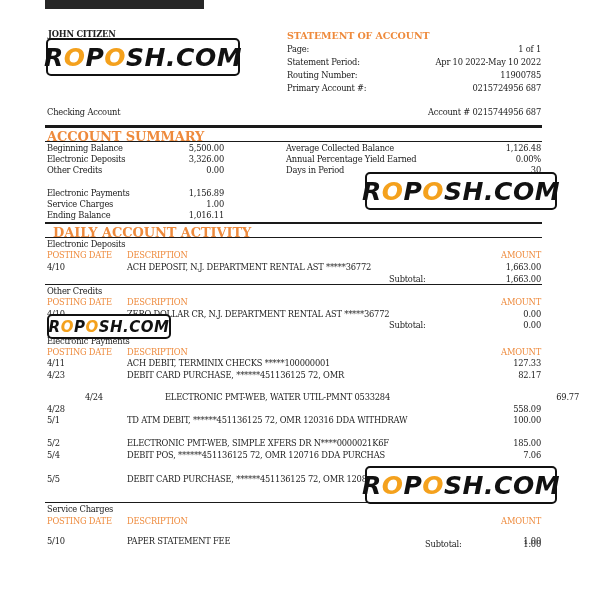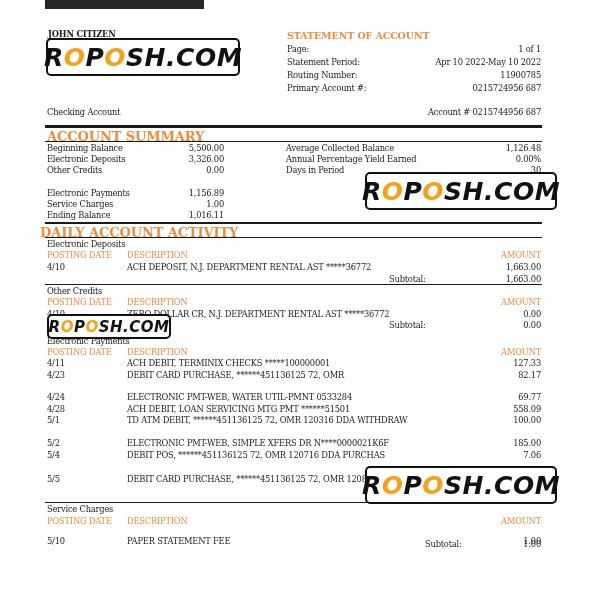--- a/index.html
+++ b/index.html
@@ -95,21 +95,21 @@
       <span class="val t">0.00%</span>
     </div>
   <div class="sumrow" style="top:22px;width:255px;">
       <span class="lbl t">Days in Period</span>
       <span class="val t">30</span>
     </div>
 </div>
 
 <div class="rule" style="top:222px;height:2px;"></div>
 
-<div class="abs orange hdr" style="left:40px;top:225px;">DAILY ACCOUNT ACTIVITY</div>
+<div class="abs orange hdr" style="left:53px;top:225px;">DAILY ACCOUNT ACTIVITY</div>
 <div class="rule" style="top:237px;height:1px;"></div>
 
 <div class="abs t" style="left:47px;top:239px;">Electronic Deposits</div>
 <div class="row t orange" style="top:250px;">
   <span class="d">POSTING DATE</span>
   <span class="desc">DESCRIPTION</span>
   <span class="amt">AMOUNT</span>
 </div>
 <div class="row t" style="top:262px;">
   <span class="d">4/10</span>
@@ -147,28 +147,27 @@
 <div class="row t" style="top:358px;">
   <span class="d">4/11</span>
   <span class="desc">ACH DEBIT, TERMINIX CHECKS *****100000001</span>
   <span class="amt">127.33</span>
 </div>
 <div class="row t" style="top:370px;text-align:center;">
   <span class="d">4/23</span>
   <span class="desc">DEBIT CARD PURCHASE, ******451136125 72, OMR</span>
   <span class="amt">82.17</span>
 </div>
-<div class="row t" style="top:392px;">
+<div class="row t" style="top:392px;margin-left:38px;">
   <span class="d">4/24</span>
   <span class="desc">ELECTRONIC PMT-WEB, WATER UTIL-PMNT 0533284</span>
   <span class="amt">69.77</span>
 </div>
 <div class="row t" style="top:404px;">
   <span class="d">4/28</span>
-  <span class="desc">ACH DEBIT, LOAN SERVICING MTG PMT ******51501</span>
   <span class="amt">558.09</span>
 </div>
 <div class="row t" style="top:415px;">
   <span class="d">5/1</span>
   <span class="desc">TD ATM DEBIT, ******451136125 72, OMR 120316 DDA WITHDRAW</span>
   <span class="amt">100.00</span>
 </div>
 <div class="row t" style="top:438px;">
   <span class="d">5/2</span>
   <span class="desc">ELECTRONIC PMT-WEB, SIMPLE XFERS DR N****0000021K6F</span>

